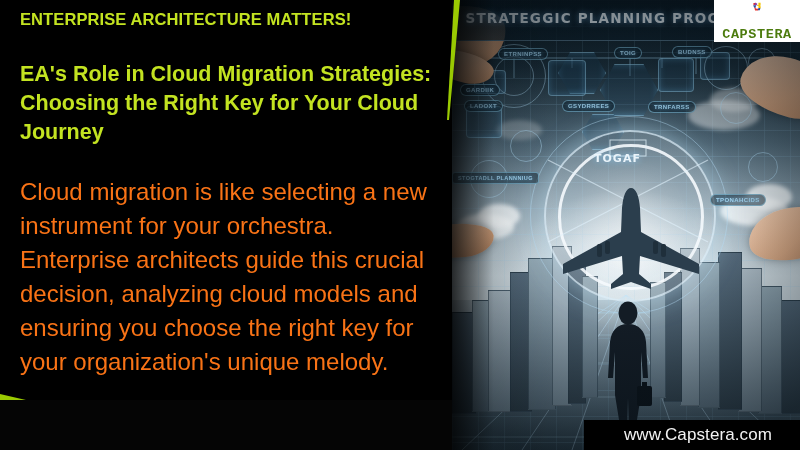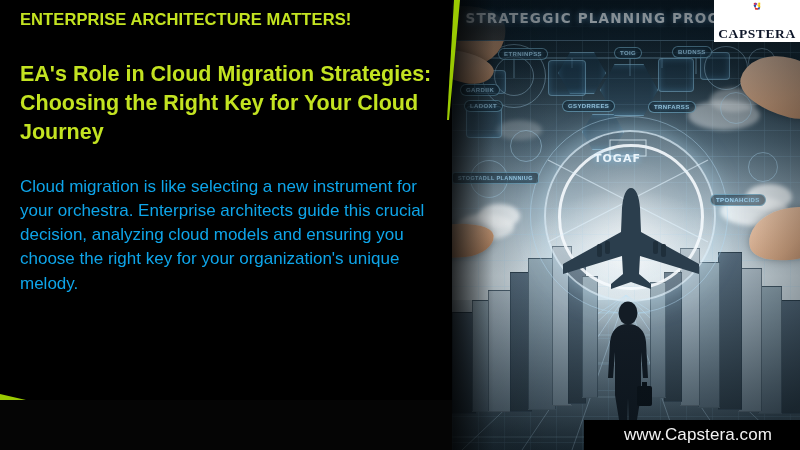--- a/index.html
+++ b/index.html
@@ -40,22 +40,22 @@
     width: 420px;
     color: #c3e321;
     font-size: 21.5px;
     font-weight: bold;
     line-height: 1.34;
   }
   .body-copy {
     position: absolute;
     left: 20px; top: 175px;
     width: 415px;
-    color: #0ea5e9;
-    font-size: 17px;
+    color: #f97316;
+    font-size: 24px;
     font-weight: 400;
     line-height: 1.42;
   }
   .green-wedge {
     position: absolute;
     left: 0; top: 0;
     width: 452px; height: 450px;
     pointer-events: none;
   }
 
@@ -209,25 +209,25 @@
     background: #ffffff;
     display: flex;
     flex-direction: column;
     align-items: center;
     justify-content: flex-start;
     padding-top: 2px;
     box-sizing: border-box;
   }
   .logo-mark { width: 24px; height: 21px; display: block; }
   .logo-word {
-    color: #0f172a;
+    color: #4d7c0f;
     font-size: 13.5px;
     font-weight: bold;
     letter-spacing: .6px;
-    font-family: Liberation Serif, serif;
+    font-family: Liberation Mono, monospace;
     margin-top: 15px;
   }
 
   
   .url-bar {
     position: absolute;
     left: 584px; top: 420px;
     width: 228px; height: 30px;
     background: #000000;
     display: flex;

